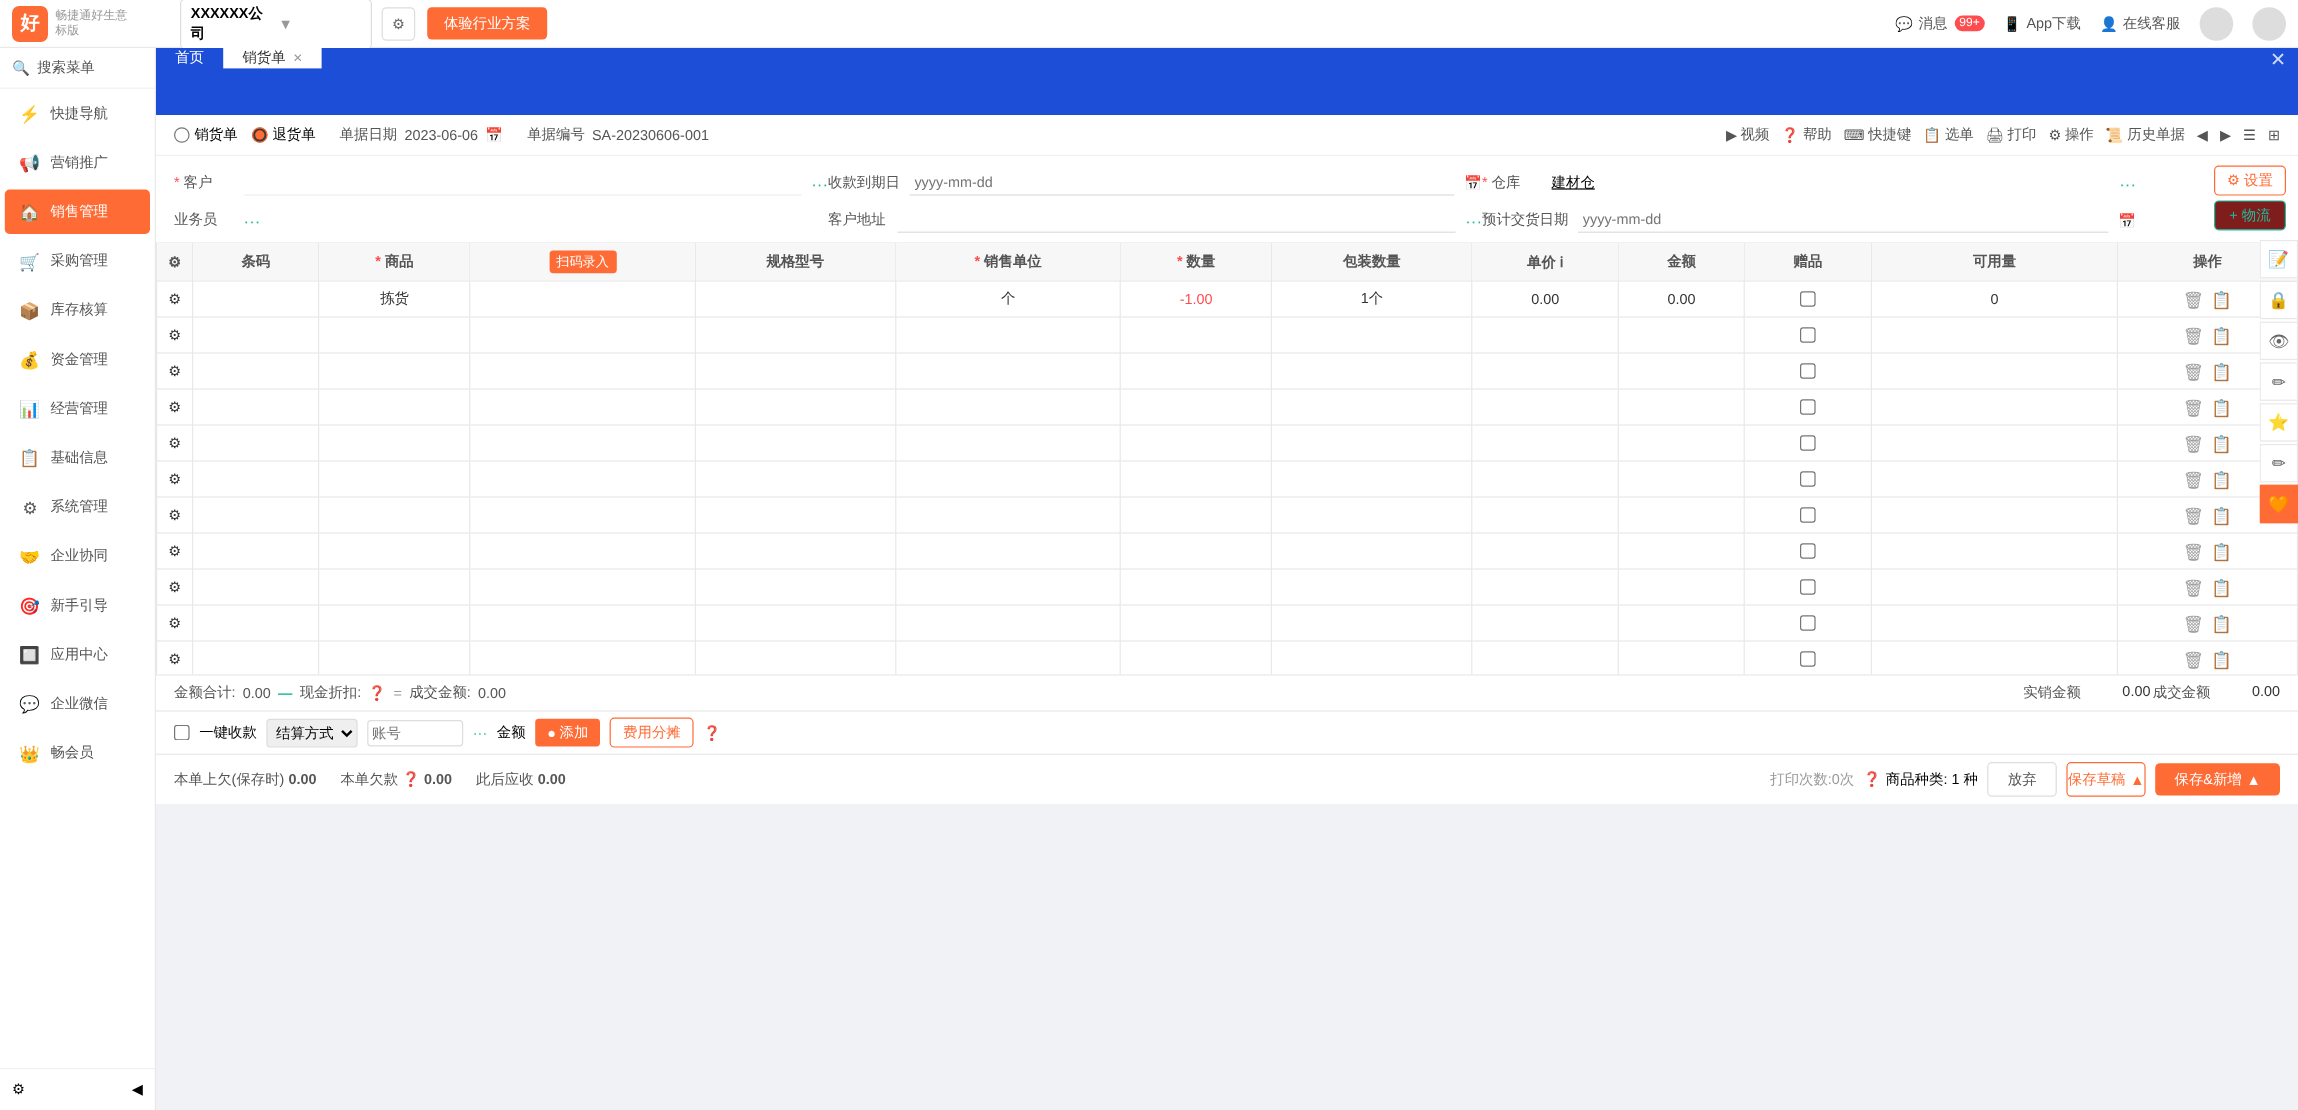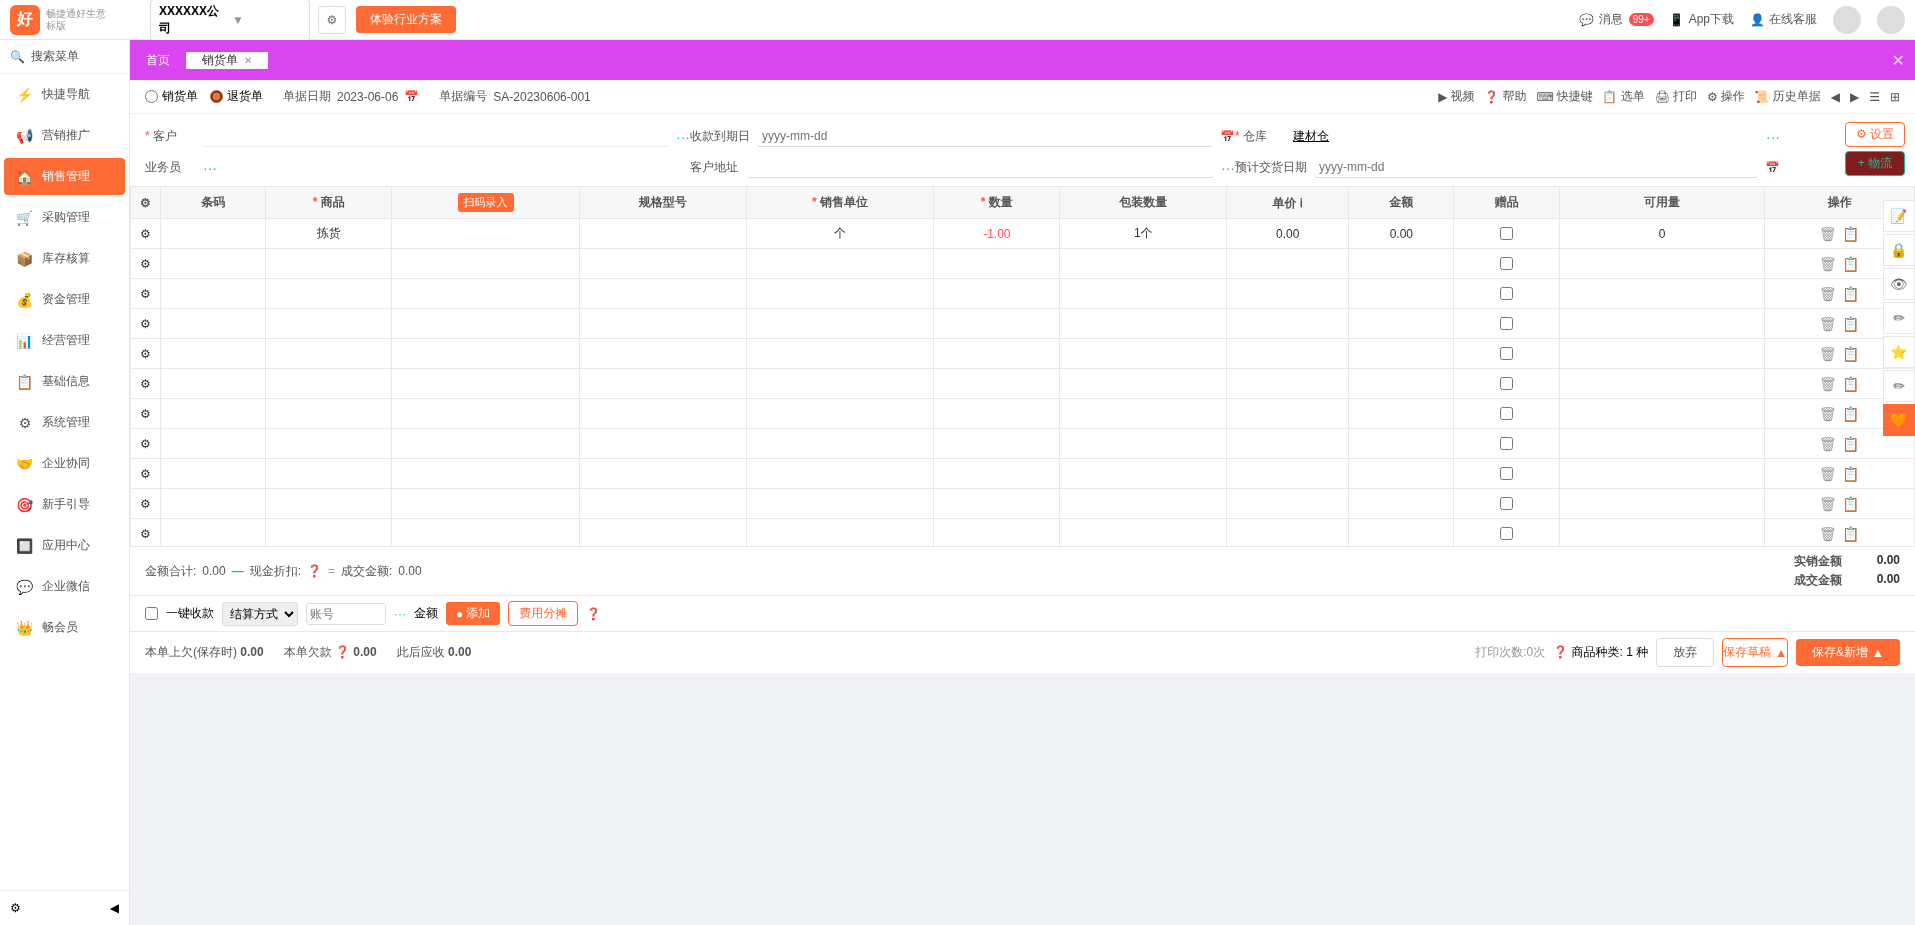--- a/index.html
+++ b/index.html
@@ -90,22 +90,22 @@
     }
 
     
     .main {
       position: absolute; left: 130px; top: 40px; right: 0; bottom: 0;
       display: flex; flex-direction: column;
     }
 
     
     .tab-bar {
-      height: 40px; background: #d946ef;
-      display: flex; align-items: center;
+      height: 56px; background: #1d4ed8;
+      display: flex; align-items: flex-start;
     }
     .tab {
       display: flex; align-items: center; padding: 0 16px;
       cursor: pointer; color: rgba(255,255,255,0.8); font-size: 13px;
       gap: 6px;
     }
     .tab.active { background: #fff; color: #333; }
     .tab .close-icon { font-size: 10px; color: #999; cursor: pointer; }
     .tab.home { color: #fff; }
     .tab-bar-close {
@@ -790,21 +790,21 @@
           <span>金额合计:</span>
           <span>0.00</span>
           <span class="minus-icon">—</span>
           <span>现金折扣:</span>
           <span>❓</span>
           <span class="equals-icon">=</span>
           <span>成交金额:</span>
           <span>0.00</span>
         </div>
         <div style="margin-left:auto; display:flex; align-items:center; gap:16px;">
-          <div style="display:flex;flex-direction:column;gap:2px;align-items:flex-start;font-weight:bold;">
+          <div style="display:flex;flex-direction:row;gap:2px;align-items:flex-start;">
             <div class="amount-row">
               <span>实销金额</span>
               <span class="amount-val">0.00</span>
             </div>
             <div class="amount-row">
               <span>成交金额</span>
               <span class="amount-val">0.00</span>
             </div>
           </div>
         </div>

